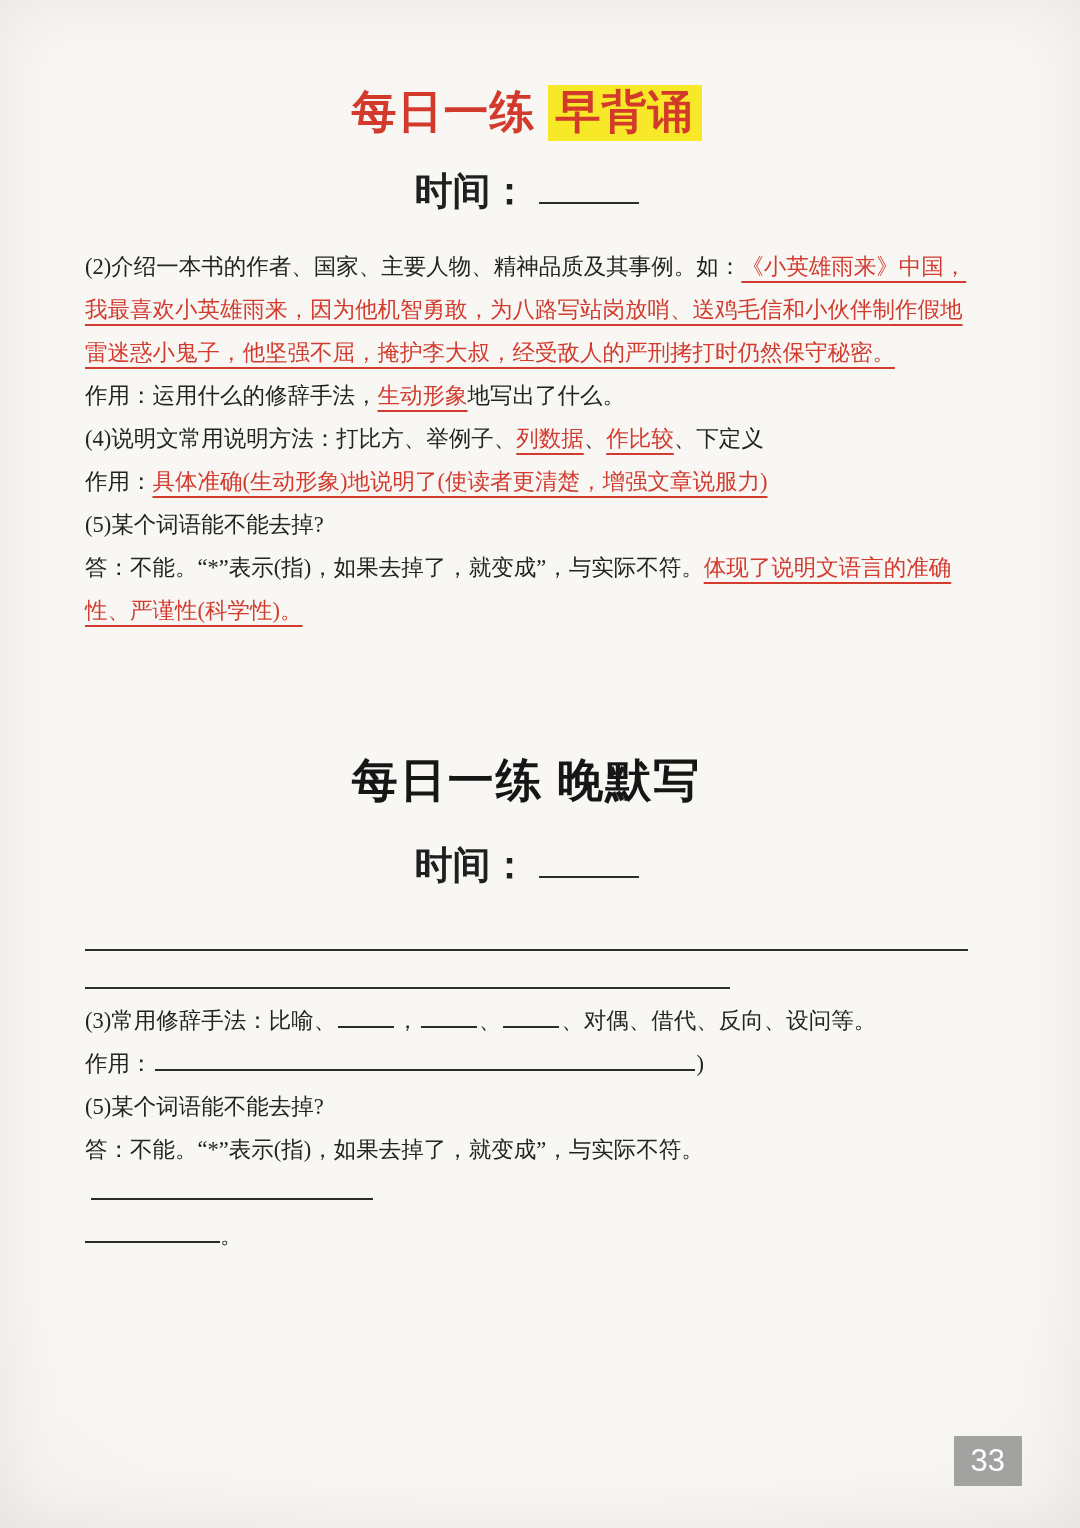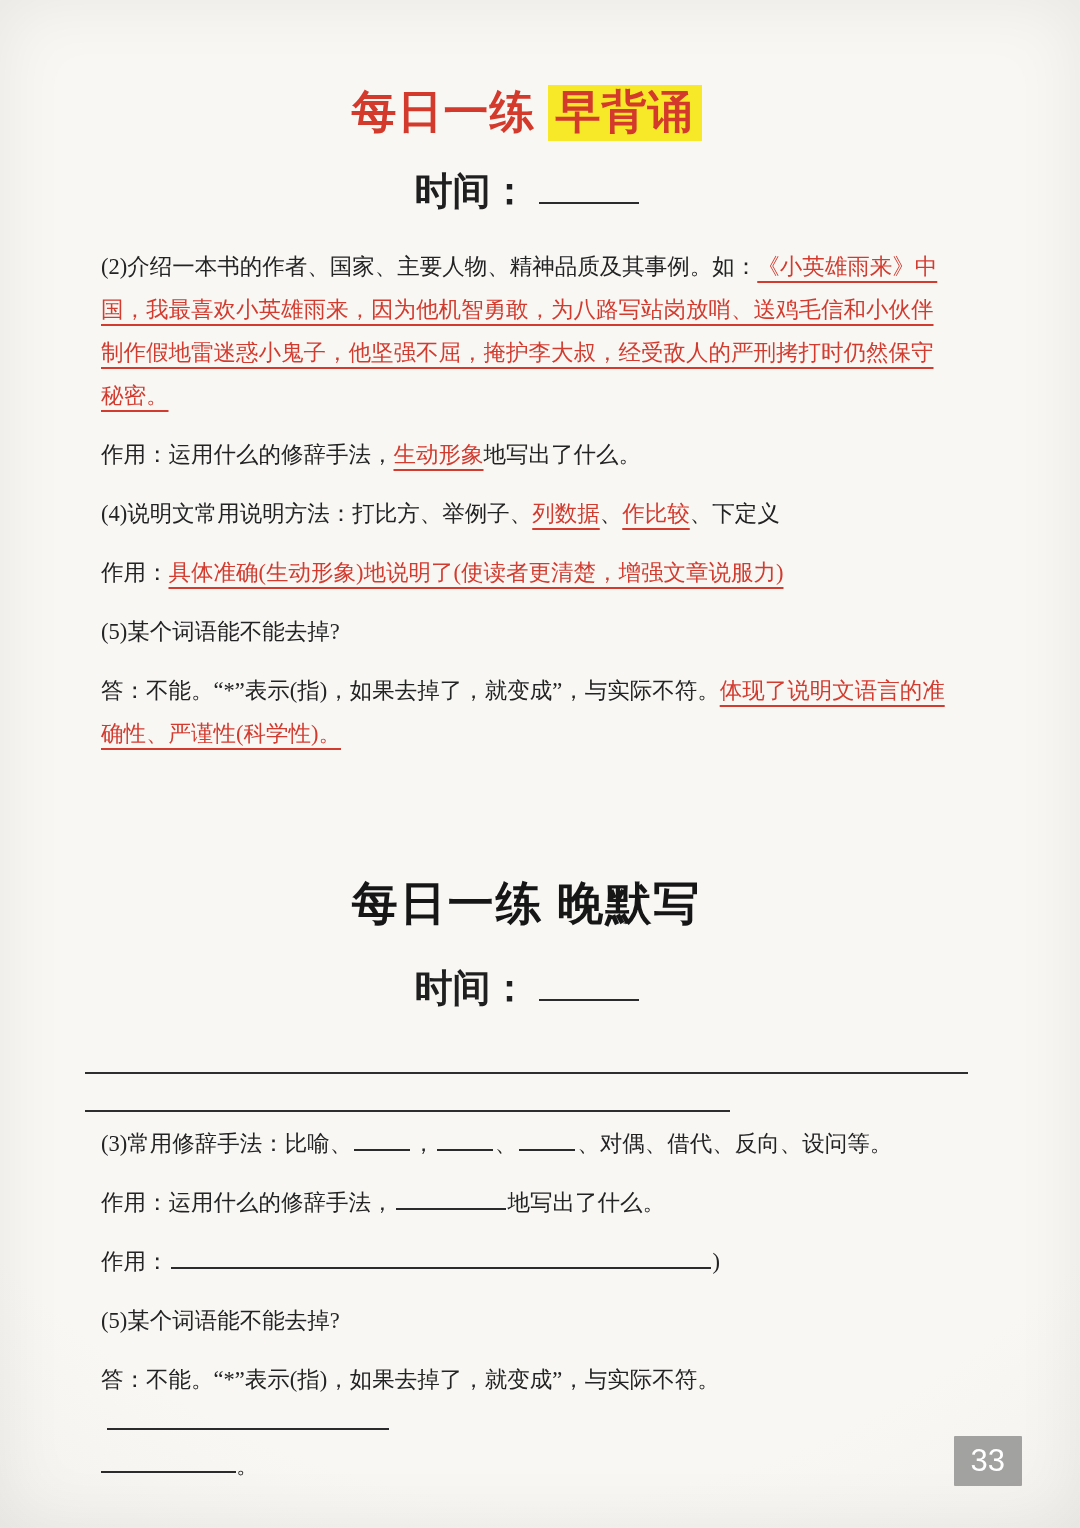--- a/index.html
+++ b/index.html
@@ -48,21 +48,21 @@
   .w-time { width: 100px; margin-left: 10px; }
   .w-fill { width: 258px; margin-left: 6px; }
   .w-s    { width: 56px;  margin: 0 2px; }
   .w-m    { width: 110px; margin: 0 2px; }
   .w-e    { width: 88px;  margin: 0 4px; }
   .w-l    { width: 540px; margin: 0 2px; }
   .w-tail { width: 282px; margin-left: 6px; }
   .w-last { width: 135px; }
 
   .body {
-    margin: 16px;
+    margin: 0;
     font-size: 22.5px;
     line-height: 43px;
     color: #232323;
   }
   .red {
     color: #d23b2e;
     text-decoration: underline;
     text-decoration-color: #d23b2e;
     text-decoration-thickness: 2px;
     text-underline-offset: 7px;
@@ -144,23 +144,20 @@
       <span>时间：</span><span class="blank w-time"></span>
     </div>
 
     <div class="rule rule-full"></div>
     <div class="rule rule-part"></div>
 
     <p class="body" style="margin-top:10px;">
       <span>(3)常用修辞手法：比喻、</span><span class="blank w-s"></span><span>，</span><span class="blank w-s"></span><span>、</span><span class="blank w-s"></span><span>、</span><span>对偶、借代、反向、设问等。</span>
     </p>
 
-    <p class="body">
-      <span>作用：运用什么的修辞手法，</span><span class="blank w-m"></span><span>地写出了什么。</span>
-    </p>
 
 
     <p class="body">
       <span>作用：</span><span class="blank w-l"></span><span>)</span>
     </p>
 
     <p class="body">
       <span>(5)某个词语能不能去掉?</span>
     </p>
 

